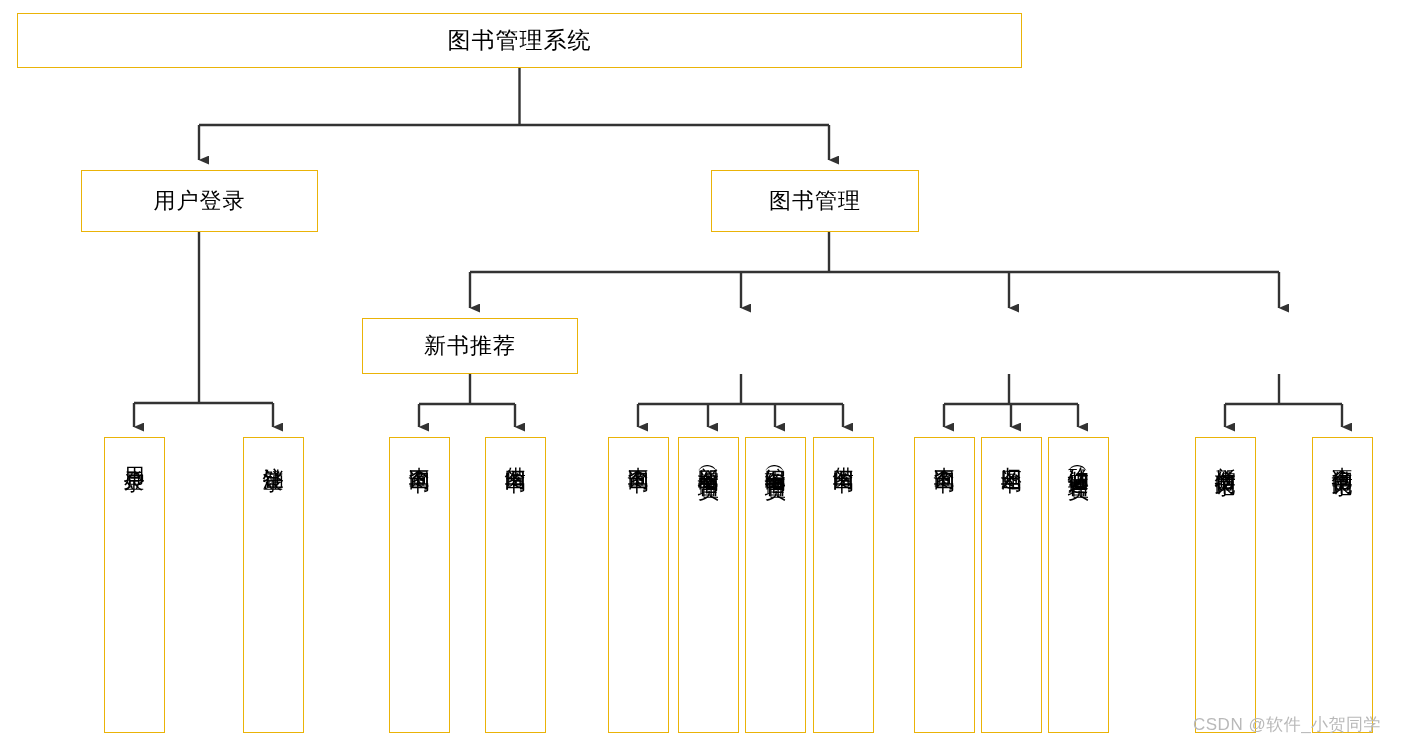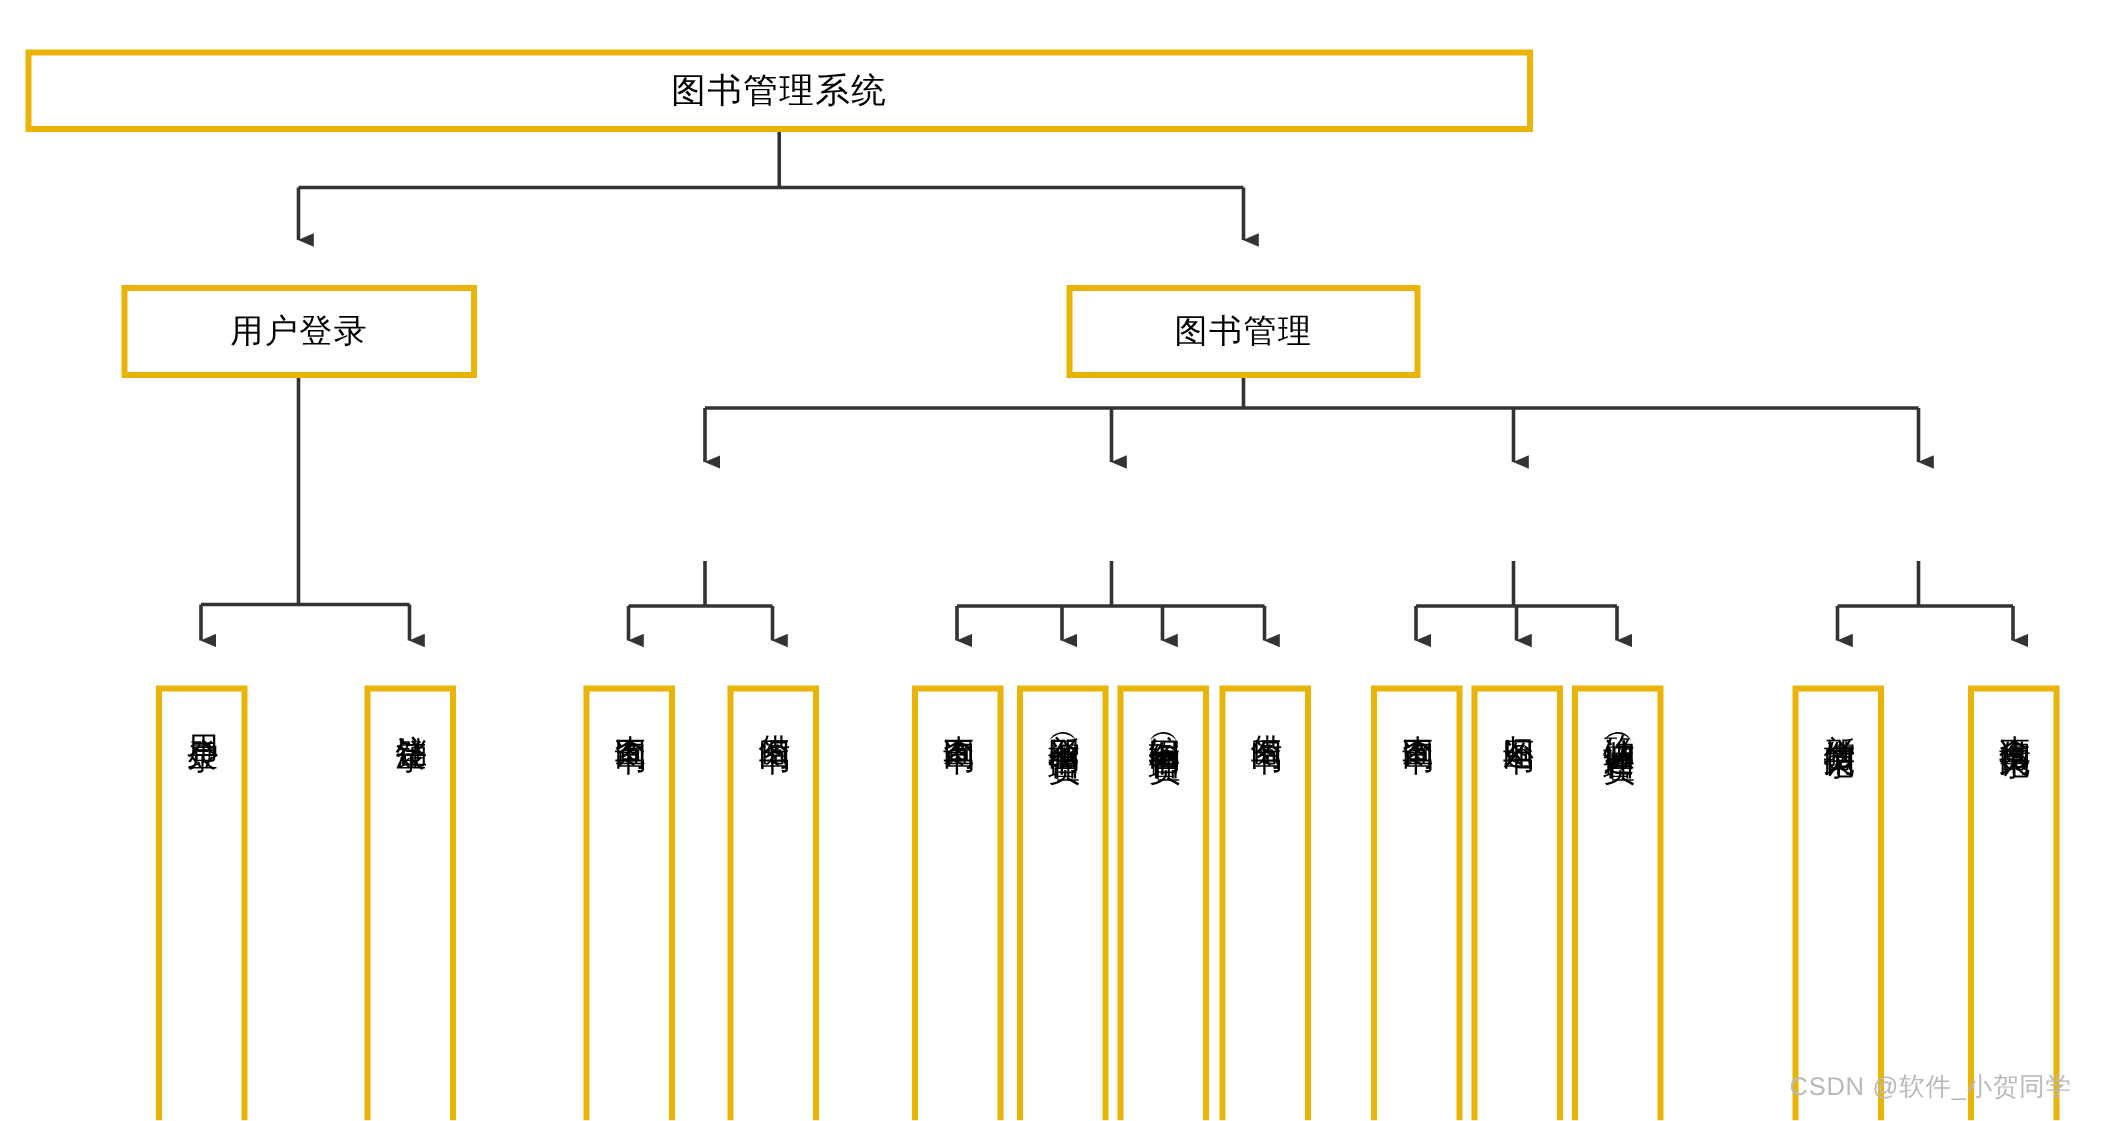--- a/index.html
+++ b/index.html
@@ -23,27 +23,26 @@
     left: 0;
     top: 0;
     width: 1405px;
     height: 747px;
     pointer-events: none;
   }
   .node {
     position: absolute;
     box-sizing: border-box;
     background: #ffffff;
-    border: 4px solid #eab308;
+    border: 1px solid #eab308;
     display: flex;
     align-items: center;
     justify-content: center;
     color: #000000;
     z-index: 2;
-    margin-top: 20px;
   }
   .node.horizontal {
     font-size: 22px;
     letter-spacing: 1px;
     line-height: 1.2;
     white-space: nowrap;
   }
   .node.root {
     font-size: 23px;
   }
@@ -129,24 +128,27 @@
   </svg>
 
   <div class="node horizontal root" style="left:17px; top:13px; width:1005px; height:55px;">
     <span>图书管理系统</span>
   </div>
 
   <div class="node horizontal" style="left:81px; top:170px; width:237px; height:62px;">
     <span>用户登录</span>
   </div>
 
-  <div class="node horizontal" style="left:711px; top:170px; width:236px; height:62px;">
+  <div class="node horizontal" style="left:711px; top:170px; width:208px; height:62px;">
     <span>图书管理</span>
   </div>
 
+  <div class="node horizontal" style="left:362px; top:318px; width:216px; height:56px;">
+    <span>新书推荐</span>
+  </div>
 
 
 
 
   <div class="node leaf" style="left:104px; top:437px; width:61px; height:296px;">
     <span class="vtext">用户登录</span>
   </div>
 
   <div class="node leaf" style="left:243px; top:437px; width:61px; height:296px;">
     <span class="vtext">注销登录</span>

